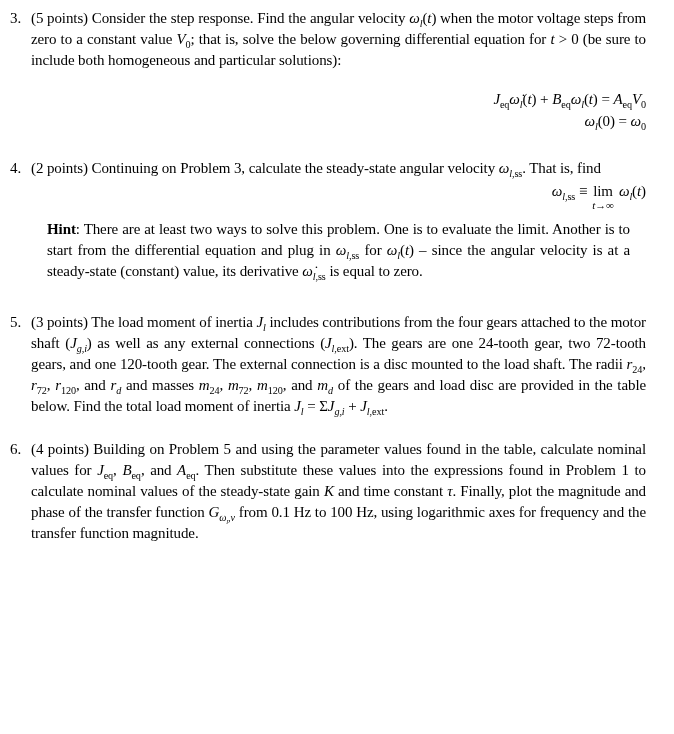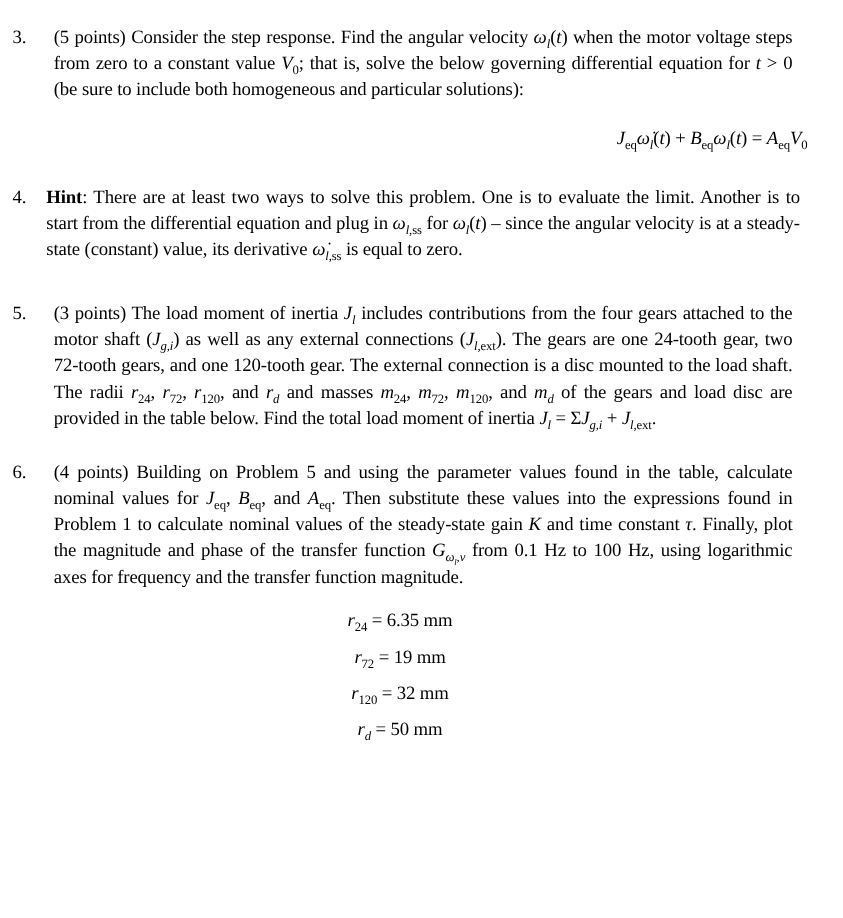--- a/index.html
+++ b/index.html
@@ -19,39 +19,39 @@
     letter-spacing: -0.1px;
     line-height: 21px;
   }
   .page { padding: 8px 28px 0 10px; }
 
   .problem { position: relative; padding-left: 21px; text-align: justify; }
   .problem-4 { margin-top: 26px; }
   .problem-5 { margin-top: 30px; }
   .problem-6 { margin-top: 22px; }
   .pnum { position: absolute; left: 0; top: 0; }
-  .ptext { margin: 12px; }
+  .ptext { margin: 0; }
 
   sub { font-size: 0.68em; line-height: 0; }
 
   .eq-block { text-align: right; }
   .eq-3 { margin: 17px 0 0 0; }
   .eq-line { line-height: 22px; }
   .eq-4 { margin: 2px 0 0 0; line-height: 21px; }
 
   .lim {
     display: inline-flex;
     flex-direction: column;
     align-items: center;
     margin: 0 5px;
   }
   .lim-top { display: block; line-height: 17px; }
   .lim-under { display: block; font-size: 11px; line-height: 11px; }
 
-  .hint { margin: 6px; }
+  .hint { margin: 16px; }
   .hint-4 { margin-top: 8px; }
 
   .ptable {
     display: flex;
     margin-top: 14px;
     transform: translateX(-8px);
   }
   .tcol {
     flex: 1;
     display: flex;
@@ -64,40 +64,42 @@
 </head>
 <body>
 
 <div class="page">
 
   <section class="problem problem-3">
     <span class="pnum">3.</span>
     <p class="ptext">(5 points) Consider the step response. Find the angular velocity <i>ω<sub>l</sub></i>(<i>t</i>) when the motor voltage steps from zero to a constant value <i>V</i><sub>0</sub>; that is, solve the below governing differential equation for <i>t</i> &gt; 0 (be sure to include both homogeneous and particular solutions):</p>
     <div class="eq-block eq-3">
       <div class="eq-line"><i>J</i><sub>eq</sub><i>ω̇<sub>l</sub></i>(<i>t</i>) + <i>B</i><sub>eq</sub><i>ω<sub>l</sub></i>(<i>t</i>) = <i>A</i><sub>eq</sub><i>V</i><sub>0</sub></div>
+      <div class="eq-line"><i>ω<sub>l</sub></i>(0) = <i>ω</i><sub>0</sub></div>
     </div>
   </section>
 
   <section class="problem problem-4">
     <span class="pnum">4.</span>
+    <p class="ptext">(2 points) Continuing on Problem 3, calculate the steady-state angular velocity <i>ω</i><sub><i>l</i>,ss</sub>. That is, find</p>
+    <div class="eq-block eq-4">
+      <span><i>ω</i><sub><i>l</i>,ss</sub> ≡</span><span class="lim">
+          <span class="lim-top">lim</span>
+          <span class="lim-under"><i>t</i>→∞</span>
+        </span><span><i>ω<sub>l</sub></i>(<i>t</i>)</span>
+    </div>
     <p class="hint hint-4"><b>Hint</b>: There are at least two ways to solve this problem. One is to evaluate the limit. Another is to start from the differential equation and plug in <i>ω</i><sub><i>l</i>,ss</sub> for <i>ω<sub>l</sub></i>(<i>t</i>) – since the angular velocity is at a steady-state (constant) value, its derivative <i>ω̇</i><sub><i>l</i>,ss</sub> is equal to zero.</p>
   </section>
 
   <section class="problem problem-5">
     <span class="pnum">5.</span>
     <p class="ptext">(3 points) The load moment of inertia <i>J<sub>l</sub></i> includes contributions from the four gears attached to the motor shaft (<i>J</i><sub><i>g,i</i></sub>) as well as any external connections (<i>J</i><sub><i>l</i>,ext</sub>). The gears are one 24-tooth gear, two 72-tooth gears, and one 120-tooth gear. The external connection is a disc mounted to the load shaft. The radii <i>r</i><sub>24</sub>, <i>r</i><sub>72</sub>, <i>r</i><sub>120</sub>, and <i>r<sub>d</sub></i> and masses <i>m</i><sub>24</sub>, <i>m</i><sub>72</sub>, <i>m</i><sub>120</sub>, and <i>m<sub>d</sub></i> of the gears and load disc are provided in the table below. Find the total load moment of inertia <i>J<sub>l</sub></i> = Σ<i>J</i><sub><i>g,i</i></sub> + <i>J</i><sub><i>l</i>,ext</sub>.</p>
   </section>
 
   <section class="problem problem-6">
     <span class="pnum">6.</span>
     <p class="ptext">(4 points) Building on Problem 5 and using the parameter values found in the table, calculate nominal values for <i>J</i><sub>eq</sub>, <i>B</i><sub>eq</sub>, and <i>A</i><sub>eq</sub>. Then substitute these values into the expressions found in Problem 1 to calculate nominal values of the steady-state gain <i>K</i> and time constant <i>τ</i>. Finally, plot the magnitude and phase of the transfer function <i>G</i><sub><i>ω<sub>l</sub>,v</i></sub> from 0.1 Hz to 100 Hz, using logarithmic axes for frequency and the transfer function magnitude.</p>
   </section>
 
   <div class="ptable">
-    <div class="tcol">
-      <div class="trow"><i>r</i><sub>24</sub> = 6.35 mm</div>
-      <div class="trow"><i>r</i><sub>72</sub> = 19 mm</div>
-      <div class="trow"><i>r</i><sub>120</sub> = 32 mm</div>
-      <div class="trow"><i>r<sub>d</sub></i> = 50 mm</div>
-    </div>
   </div>
 
 </div>
 
 </body></html>

